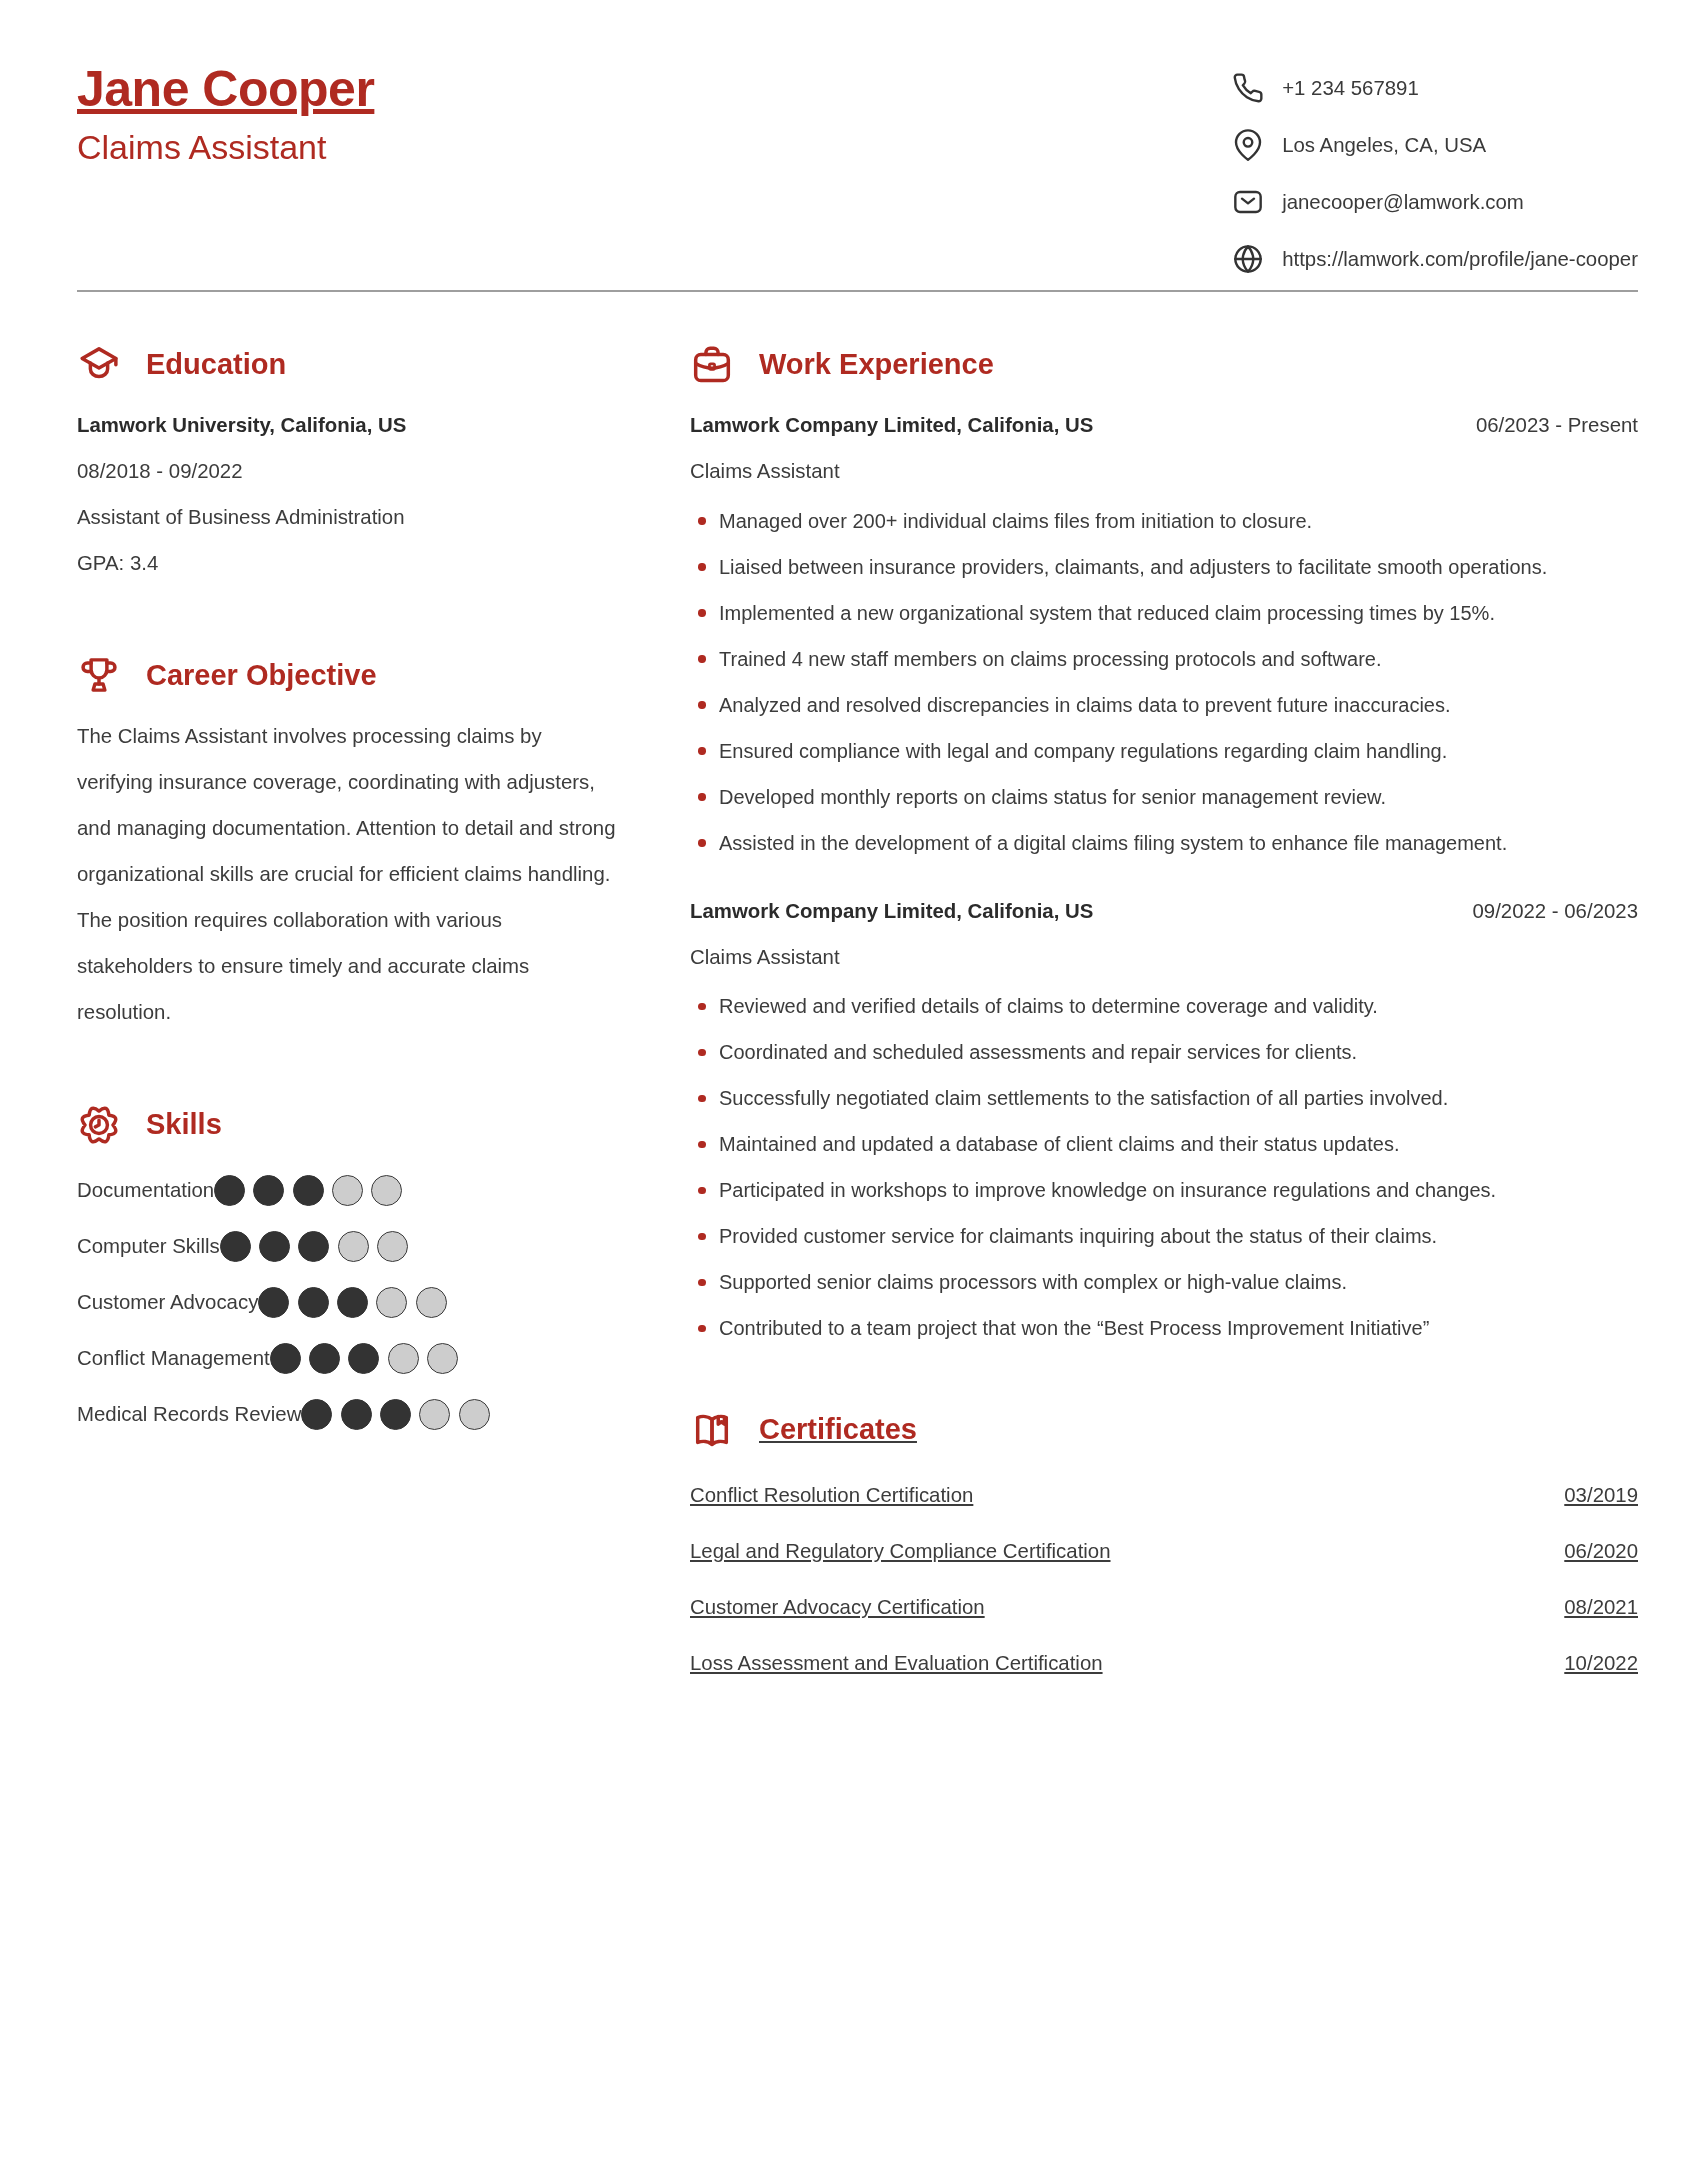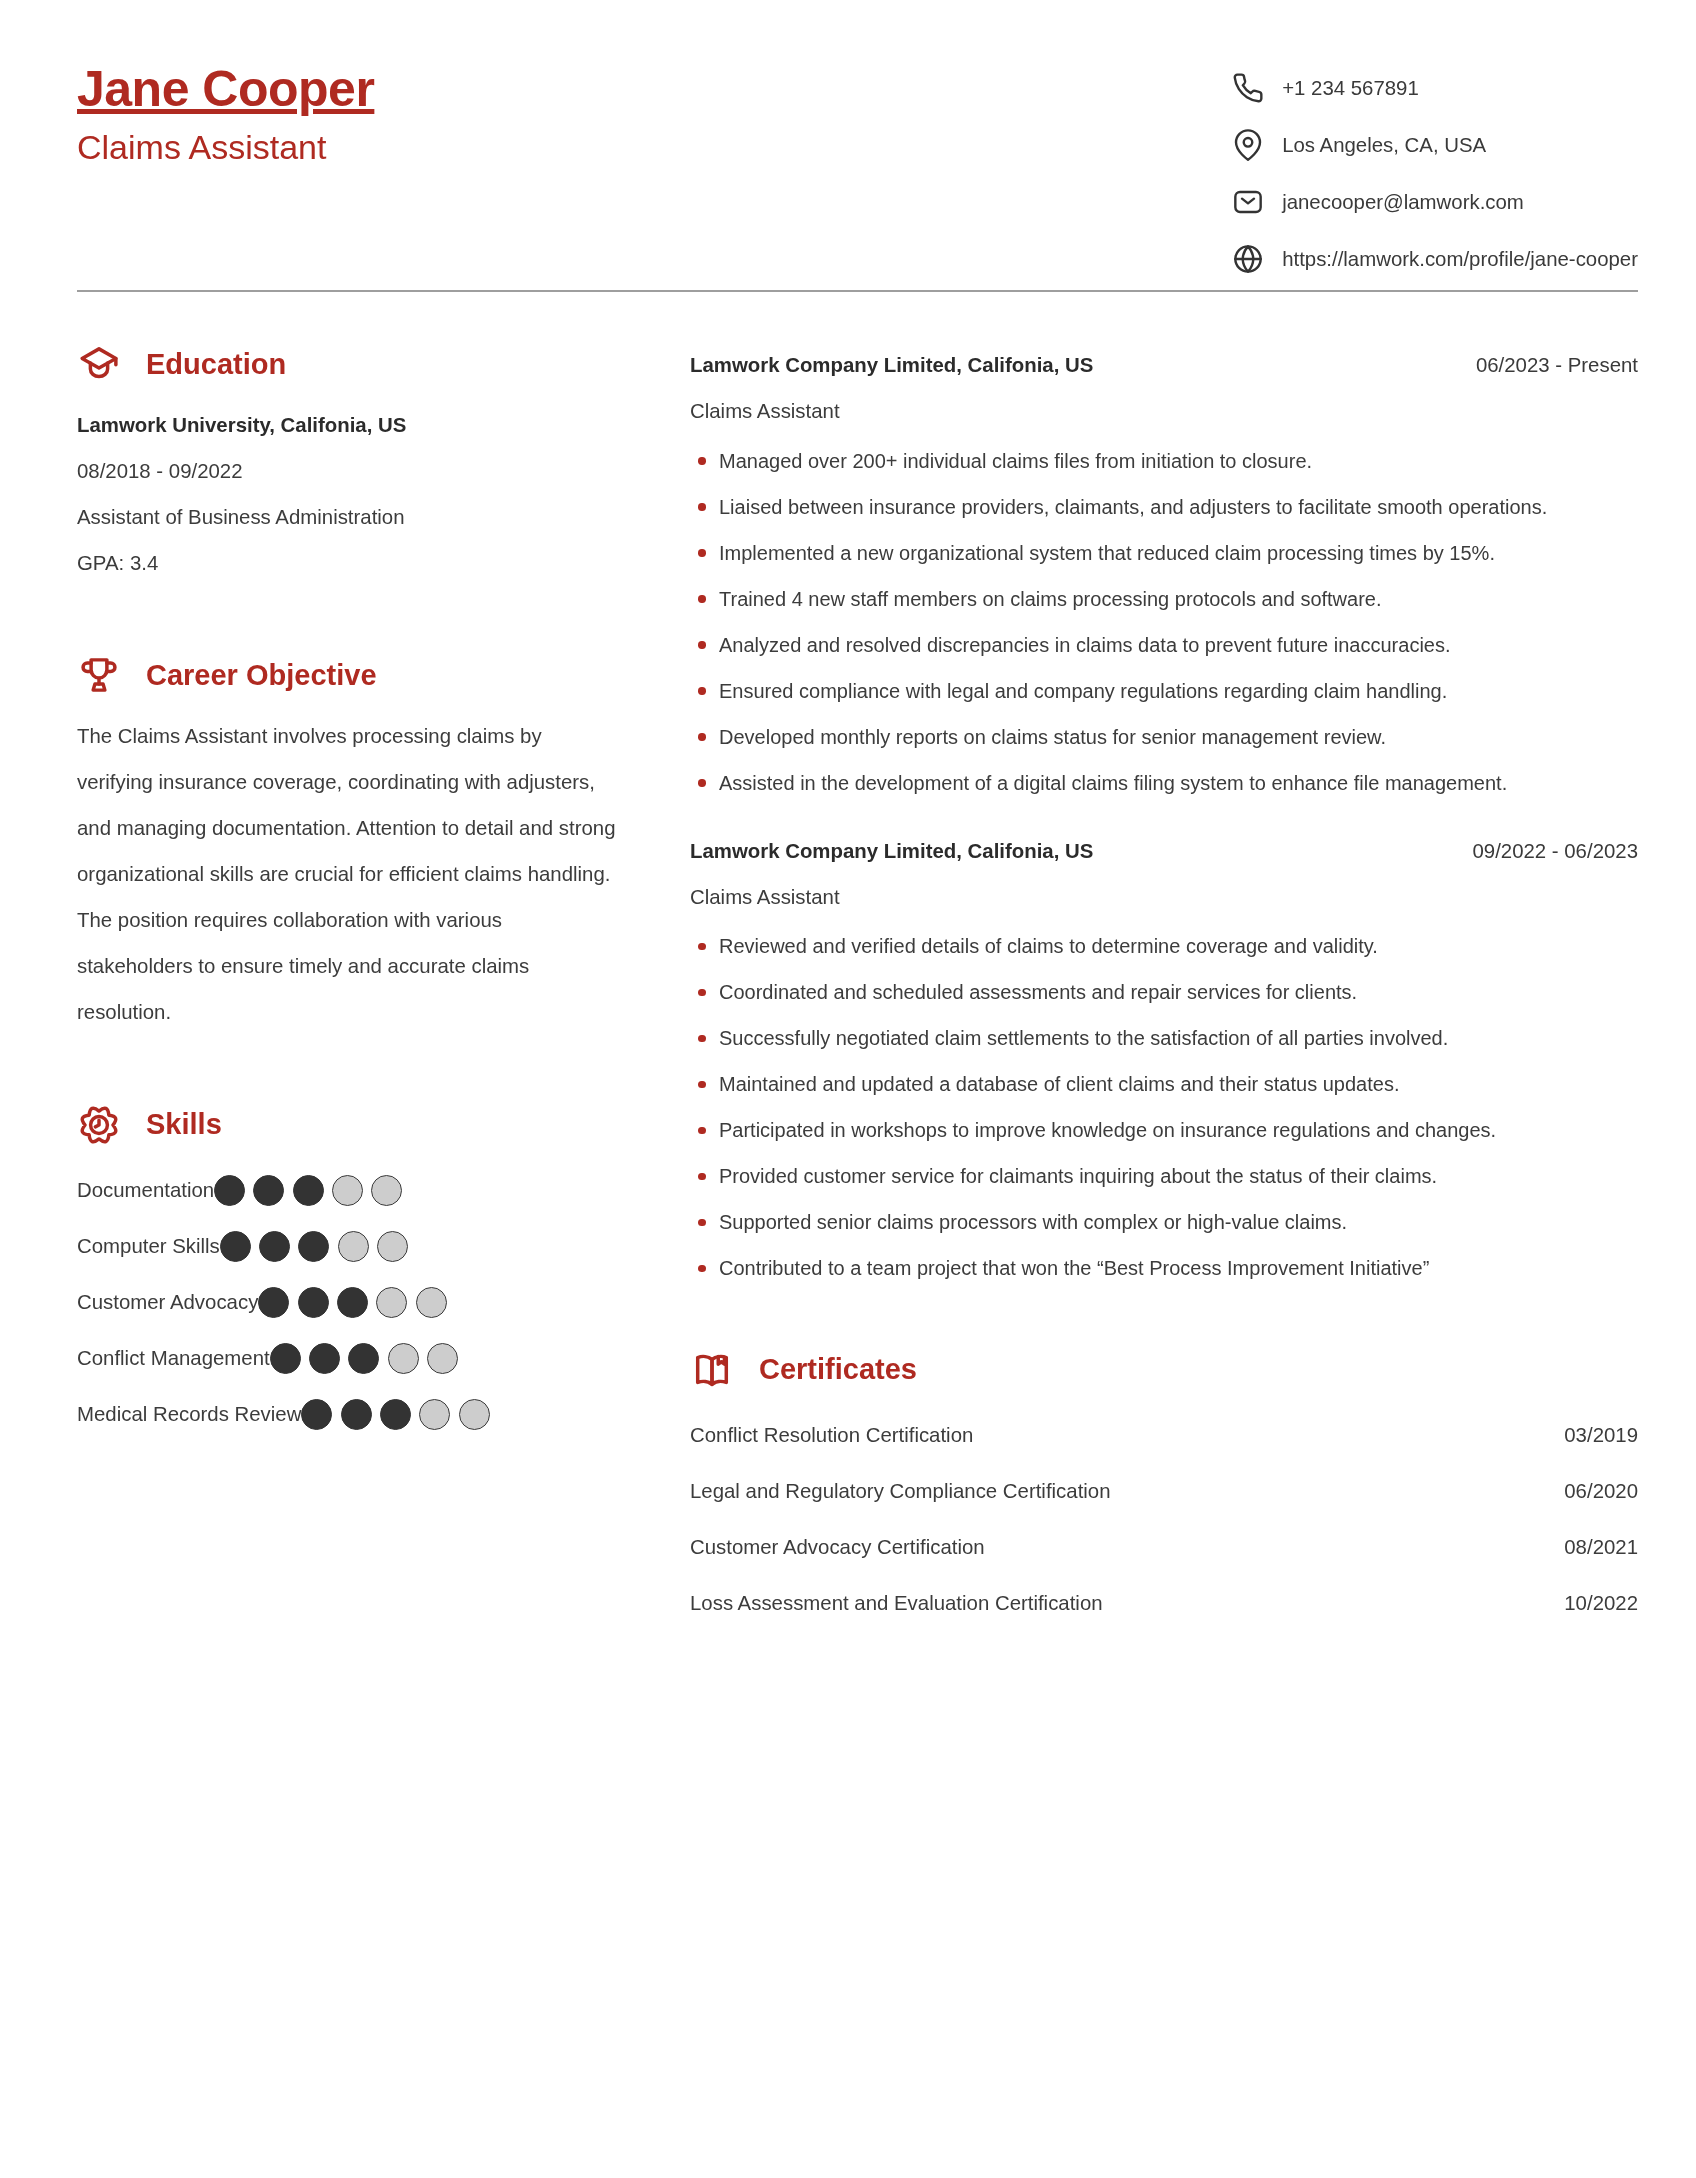--- a/index.html
+++ b/index.html
@@ -27,21 +27,21 @@
   .contact-row{display:flex;align-items:center;gap:18.6px;font-size:20.4px;color:#3a3a3a;}
   .cicon svg{width:32px;height:32px;display:block;stroke:#333;}
   .divider{border-top:2.8px solid var(--divider);margin-top:15px;}
 
   
   .columns{display:flex;gap:70px;}
   .col-left{width:543px;flex:none;}
   .col-right{flex:1;min-width:0;}
   .section{margin-top:50px;}
   .col-left .section + .section{margin-top:67px;}
-  .col-right .section + .section{margin-top:56px;}
+  .col-right .section + .section{margin-top:56px;text-decoration:underline;}
   .section-title{display:flex;align-items:center;gap:25px;height:45px;margin-bottom:15px;}
   .section-title h2{margin:0;font-size:29px;font-weight:bold;color:var(--accent);}
   .sicon svg{width:44px;height:44px;display:block;stroke:var(--accent);}
 
   
   .t-row{font-size:20.4px;line-height:46px;color:var(--ink);}
   .t-bold{font-weight:bold;color:var(--ink-bold);}
 
   
   .objective-text{font-size:20.4px;line-height:46px;color:var(--ink);margin:0;}
@@ -223,20 +223,31 @@
               </span>
             </div>
           </div>
       </div>
 
     </div>
 
     <div class="col-right">
 
       <div class="section">
+        <div class="section-title">
+          <span class="sicon">
+            <svg viewBox="0 0 24 24" fill="none" stroke-width="1.9" stroke-linecap="round" stroke-linejoin="round">
+                <path d="M8.7 6.3V5.1a2.3 2.3 0 0 1 2.3-2.3h2a2.3 2.3 0 0 1 2.3 2.3v1.2"></path>
+                <rect x="3.1" y="6.3" width="17.8" height="14.2" rx="2.8"></rect>
+                <path d="M3.1 11.2c3.3 1.9 6.2 2.5 8.9 2.5s5.6-.6 8.9-2.5"></path>
+                <rect x="10.6" y="11.4" width="2.8" height="3" rx=".7" stroke-width="1.5"></rect>
+              </svg>
+          </span>
+          <h2>Work Experience</h2>
+        </div>
 
         <div class="job">
           <div class="job-header">
             <span class="job-company">Lamwork Company Limited, Califonia, US</span>
             <span class="job-dates">06/2023 - Present</span>
           </div>
           <div class="job-role">Claims Assistant</div>
           <ul class="bullets">
 
           <li>Managed over 200+ individual claims files from initiation to closure.</li>

